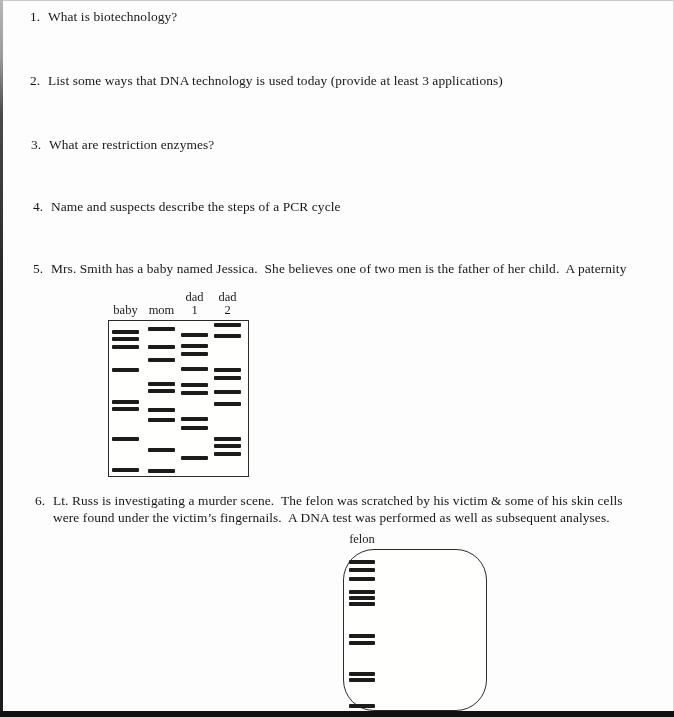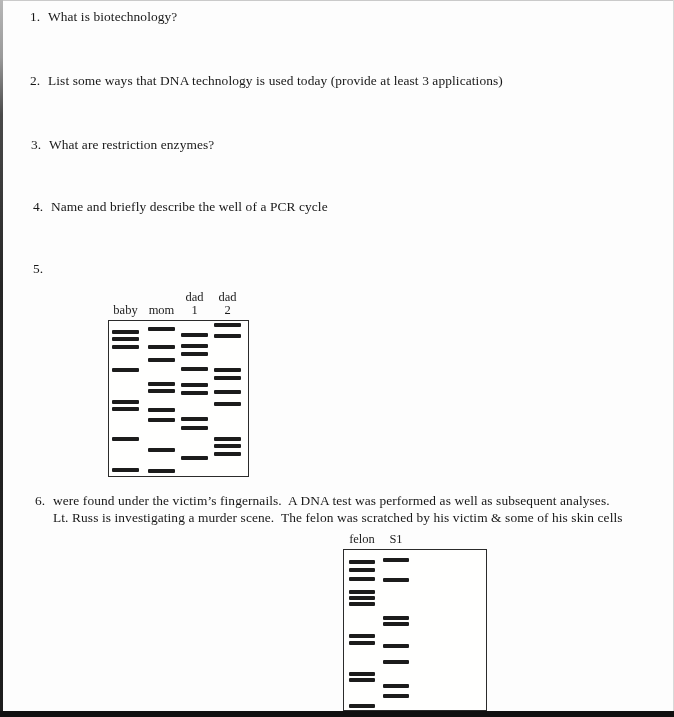--- a/index.html
+++ b/index.html
@@ -74,27 +74,28 @@
   <div class="q" style="top:136px; left:31px;">
     <span class="qnum">3.</span>
     <span class="qlines">
       <span class="line">What are restriction enzymes?</span>
     </span>
   </div>
 
   <div class="q" style="top:198px; left:33px;">
     <span class="qnum">4.</span>
     <span class="qlines">
-      <span class="line">Name and briefly describe the well of a PCR cycle</span>
+      <span class="line">Name and suspects describe the steps of a PCR cycle</span>
     </span>
   </div>
 
   <div class="q" style="top:260px; left:33px;">
     <span class="qnum">5.</span>
     <span class="qlines">
+      <span class="line">Mrs. Smith has a baby named Jessica.  She believes one of two men is the father of her child.  A paternity</span>
     </span>
   </div>
 
   <div class="gel-box" style="left:108px; top:320px; width:141px; height:157px;">
       <div class="lane" style="left: 39px; width: 27px;">
         <div class="lane-label">mom</div>
         <div class="band" style="top: 6px; height: 4px; background: rgb(28, 28, 28);"></div>
         <div class="band" style="top: 24px; height: 4px; background: rgb(28, 28, 28);"></div>
         <div class="band" style="top: 37px; height: 4px; background: rgb(28, 28, 28);"></div>
         <div class="band" style="top: 61px; height: 4px; background: rgb(28, 28, 28);"></div>
@@ -139,48 +140,37 @@
         <div class="band" style="top: 81px; height: 4px; background: rgb(28, 28, 28);"></div>
         <div class="band" style="top: 116px; height: 4px; background: rgb(28, 28, 28);"></div>
         <div class="band" style="top: 123px; height: 4px; background: rgb(28, 28, 28);"></div>
         <div class="band" style="top: 131px; height: 4px; background: rgb(28, 28, 28);"></div>
       </div>
     </div>
 
   <div class="q" style="top:492px; left:35px;">
     <span class="qnum">6.</span>
     <span class="qlines">
+      <span class="line">Lt. Russ is investigating a murder scene.  The felon was scratched by his victim &amp; some of his skin cells</span>
       <span class="line">were found under the victim’s fingernails.  A DNA test was performed as well as subsequent analyses.</span>
-      <span class="line">Lt. Russ is investigating a murder scene.  The felon was scratched by his victim &amp; some of his skin cells</span>
     </span>
   </div>
 
-  <div class="gel-box" style="left:343px; top:549px; width:144px; height:162px;">
+  <div class="gel-box" style="left:343px; top:549px; width:144px; height:162px;border-radius:31px;">
       <div class="lane" style="left: 5px; width: 26px;">
         <div class="lane-label">felon</div>
         <div class="band" style="top: 10px; height: 4px; background: rgb(28, 28, 28);"></div>
         <div class="band" style="top: 18px; height: 4px; background: rgb(28, 28, 28);"></div>
         <div class="band" style="top: 27px; height: 4px; background: rgb(28, 28, 28);"></div>
         <div class="band" style="top: 40px; height: 4px; background: rgb(28, 28, 28);"></div>
         <div class="band" style="top: 46px; height: 4px; background: rgb(28, 28, 28);"></div>
         <div class="band" style="top: 52px; height: 4px; background: rgb(28, 28, 28);"></div>
         <div class="band" style="top: 84px; height: 4px; background: rgb(28, 28, 28);"></div>
         <div class="band" style="top: 91px; height: 4px; background: rgb(28, 28, 28);"></div>
         <div class="band" style="top: 122px; height: 4px; background: rgb(28, 28, 28);"></div>
         <div class="band" style="top: 128px; height: 4px; background: rgb(28, 28, 28);"></div>
         <div class="band" style="top: 154px; height: 4px; background: rgb(28, 28, 28);"></div>
       </div>
-      <div class="lane" style="left: 39px; width: 26px;">
-        <div class="lane-label">S1</div>
-        <div class="band" style="top: 8px; height: 4px; background: rgb(28, 28, 28);"></div>
-        <div class="band" style="top: 28px; height: 4px; background: rgb(28, 28, 28);"></div>
-        <div class="band" style="top: 66px; height: 4px; background: rgb(28, 28, 28);"></div>
-        <div class="band" style="top: 72px; height: 4px; background: rgb(28, 28, 28);"></div>
-        <div class="band" style="top: 94px; height: 4px; background: rgb(28, 28, 28);"></div>
-        <div class="band" style="top: 110px; height: 4px; background: rgb(28, 28, 28);"></div>
-        <div class="band" style="top: 134px; height: 4px; background: rgb(28, 28, 28);"></div>
-        <div class="band" style="top: 144px; height: 4px; background: rgb(28, 28, 28);"></div>
-      </div>
     </div>
 
   <div class="edge-bottom"></div>
 
 </div>
 
 </body></html>

